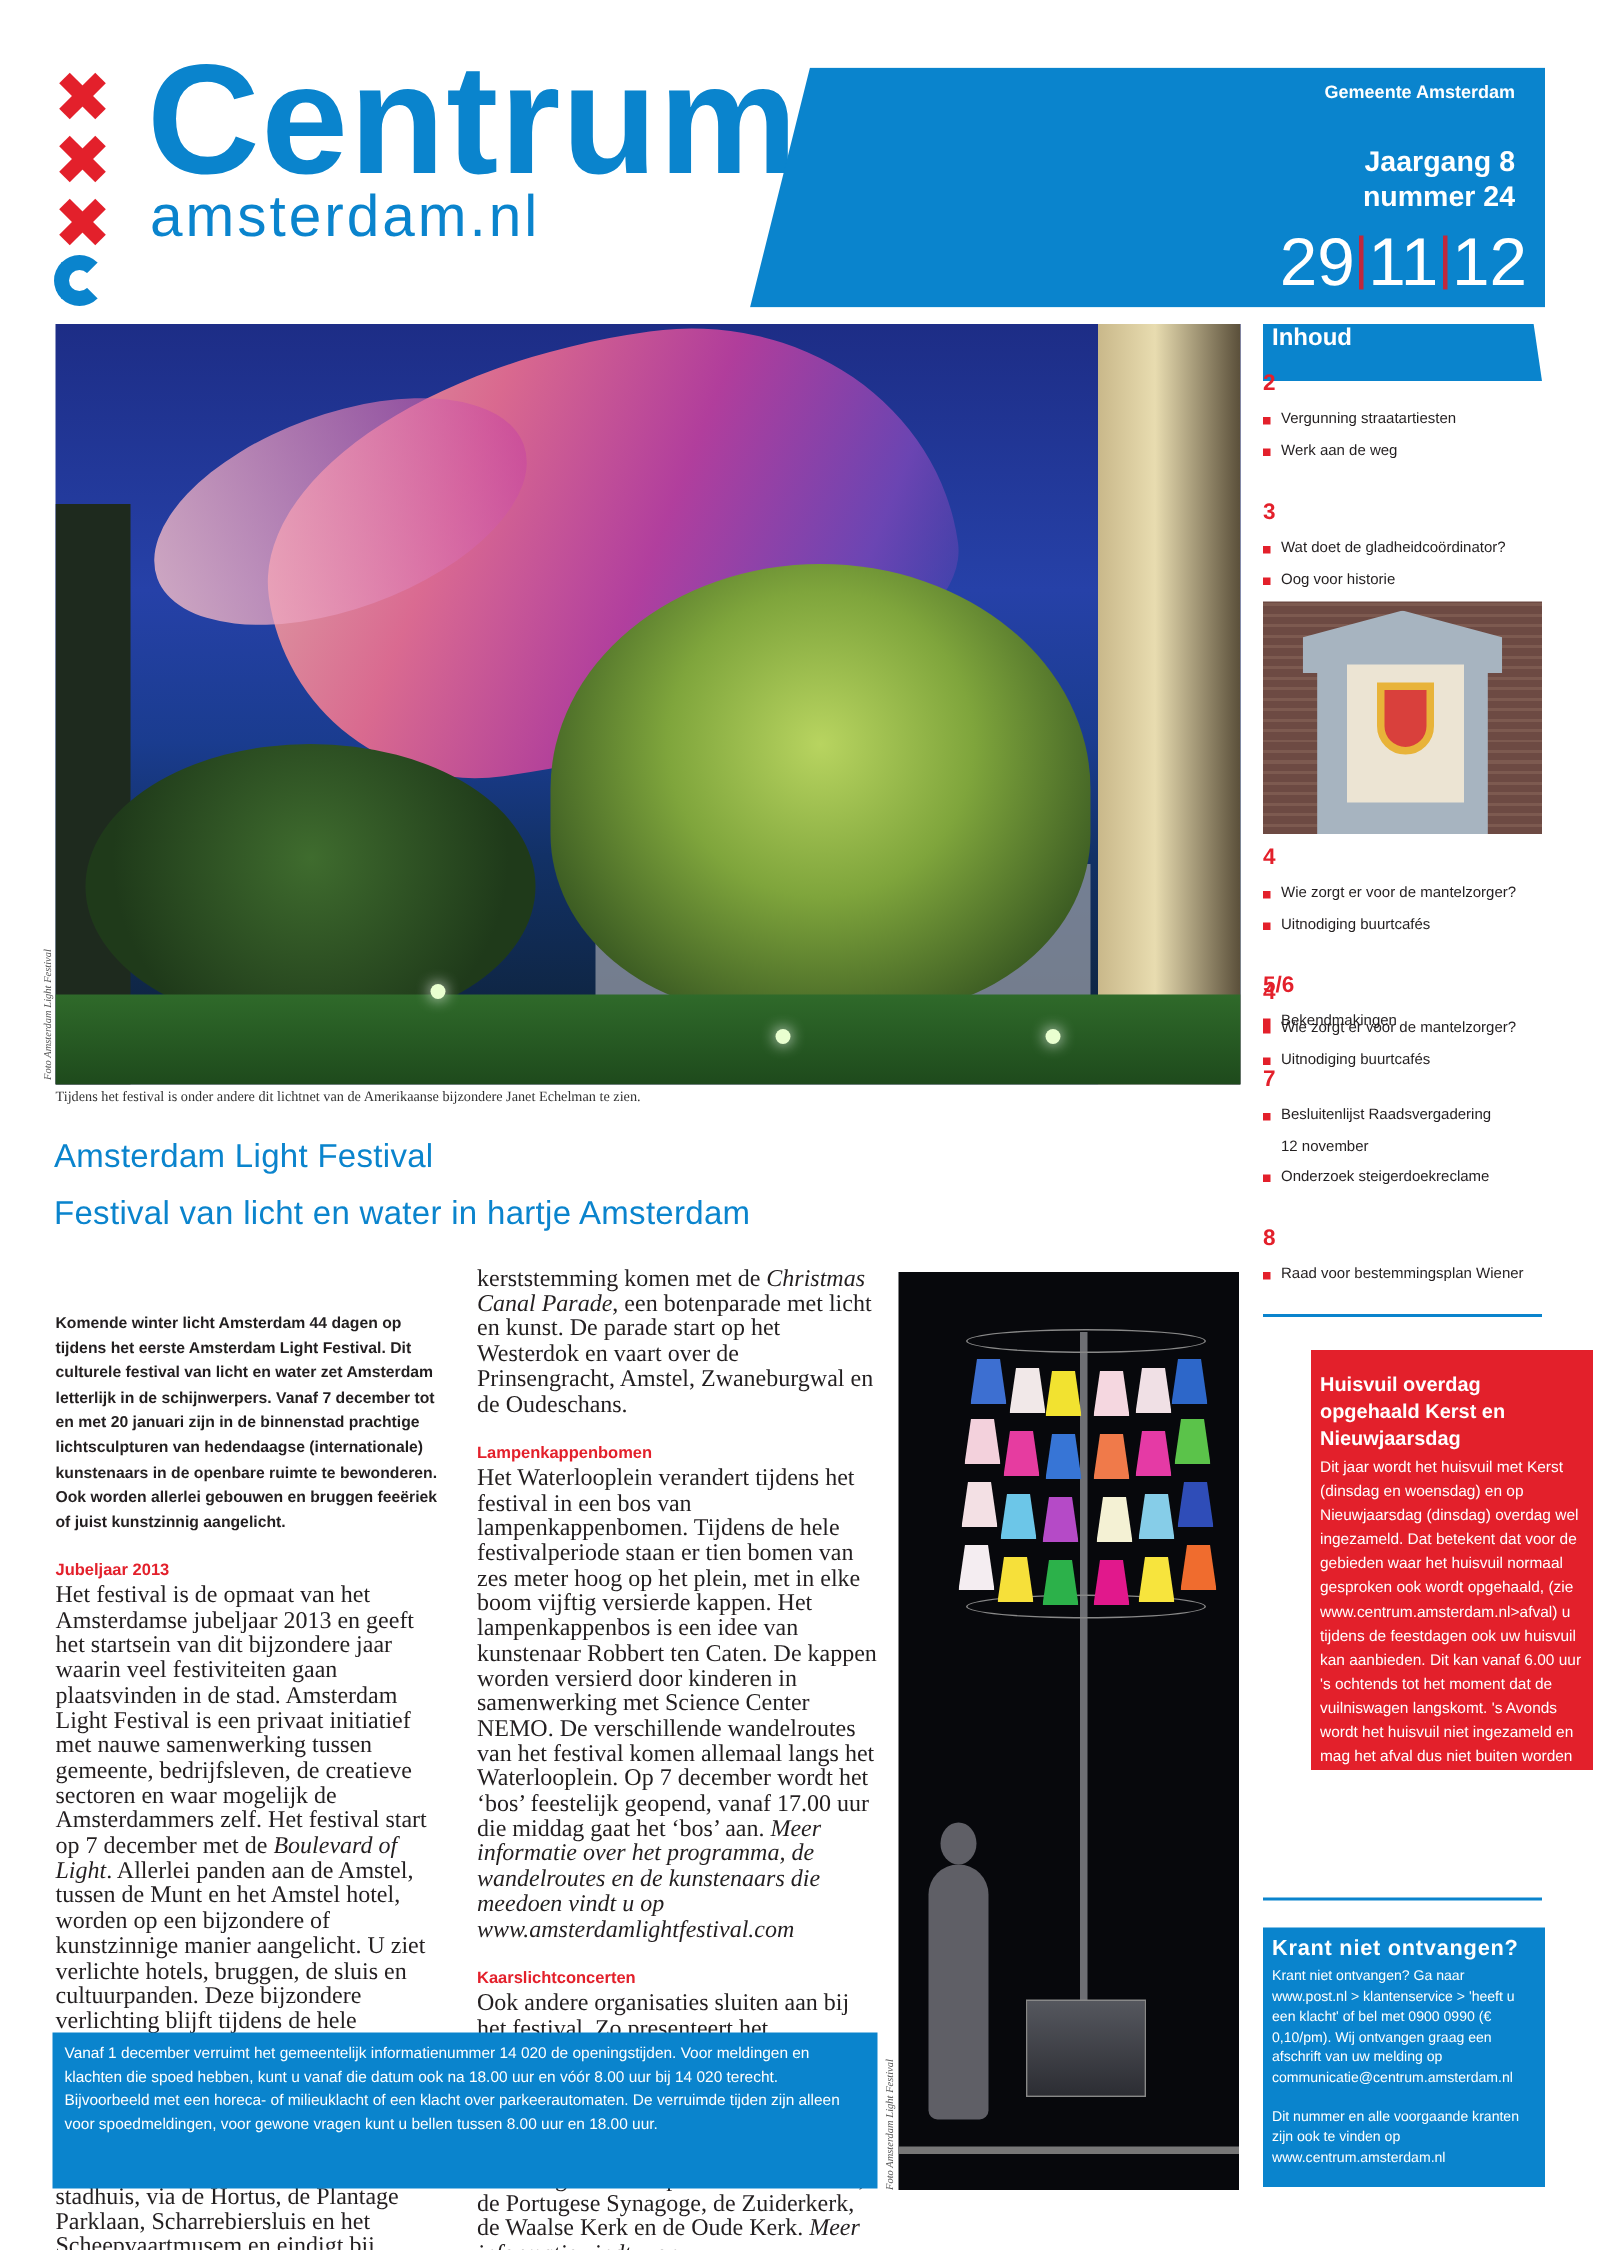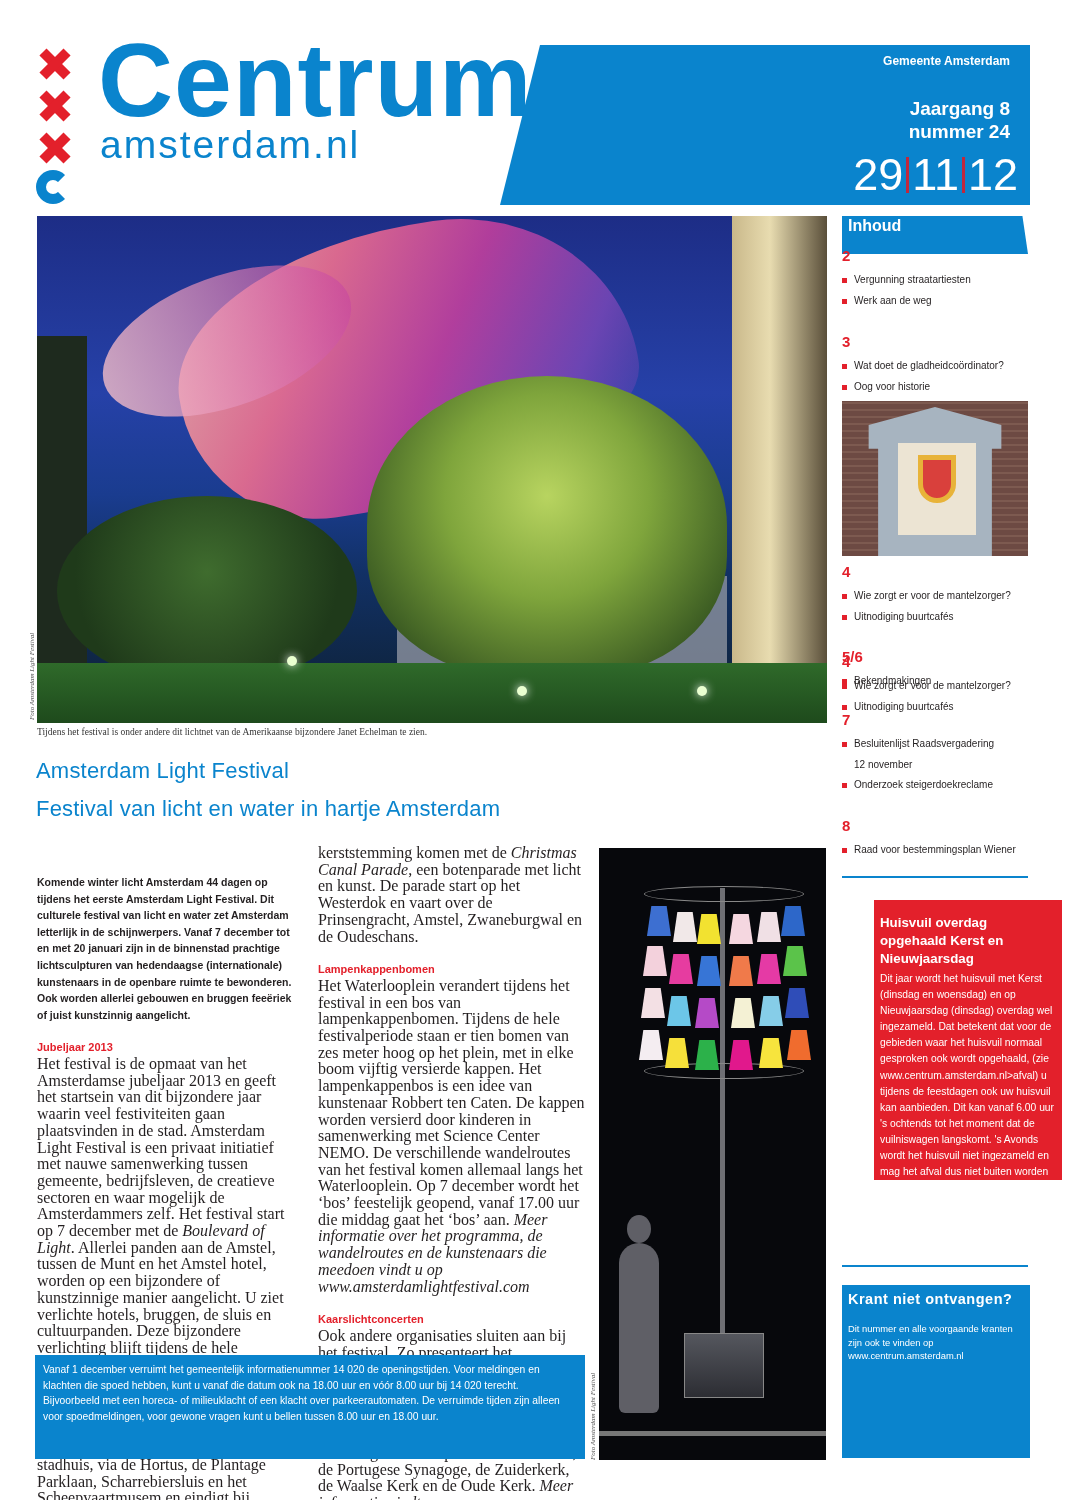--- a/index.html
+++ b/index.html
@@ -260,15 +260,16 @@
 <div class="redbox">
   <h3>Huisvuil overdag opgehaald Kerst en Nieuwjaarsdag</h3>
   <p>Dit jaar wordt het huisvuil met Kerst (dinsdag en woensdag) en op Nieuwjaarsdag (dinsdag) overdag wel ingezameld. Dat betekent dat voor de gebieden waar het huisvuil normaal gesproken ook wordt opgehaald, (zie www.centrum.amsterdam.nl&gt;afval) u tijdens de feestdagen ook uw huisvuil kan aanbieden. Dit kan vanaf 6.00 uur 's ochtends tot het moment dat de vuilniswagen langskomt. 's Avonds wordt het huisvuil niet ingezameld en mag het afval dus niet buiten worden neergezet.</p>
   <p>Heeft u nog vragen? Bel dan met tel. 551 9555 of mail naar stadsdeel@centrum.amsterdam.nl</p>
 </div>
 
 <div class="rule-blue" style="top:1265px"></div>
 
 <div class="bluebox">
   <h3>Krant niet ontvangen?</h3>
+  <p>Krant niet ontvangen? Ga naar www.post.nl &gt; klantenservice &gt; 'heeft u een klacht' of bel met 0900 0990 (€ 0,10/pm).  Wij ontvangen graag een afschrift van uw melding op communicatie@centrum.amsterdam.nl</p>
   <div style="height:12px"></div>
   <p>Dit nummer en alle voorgaande kranten zijn ook te vinden op www.centrum.amsterdam.nl</p>
 </div>
 
 </body></html>

